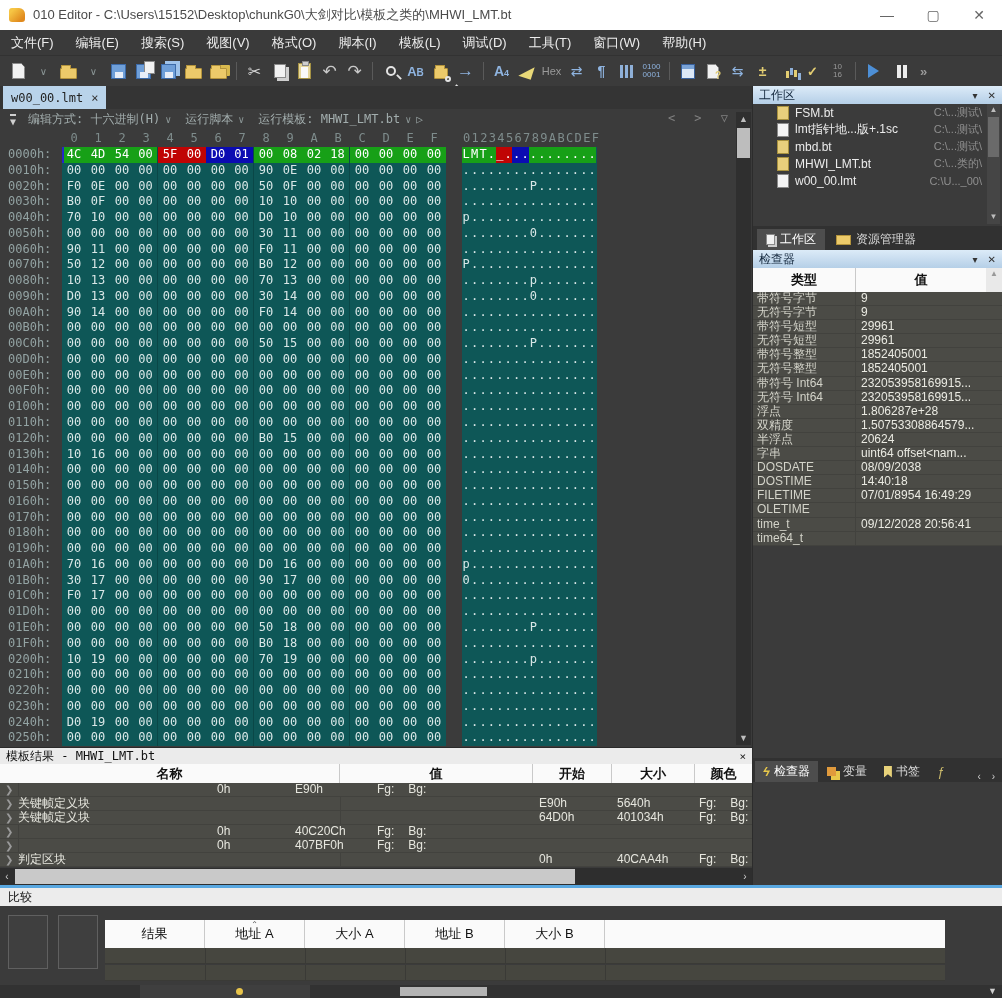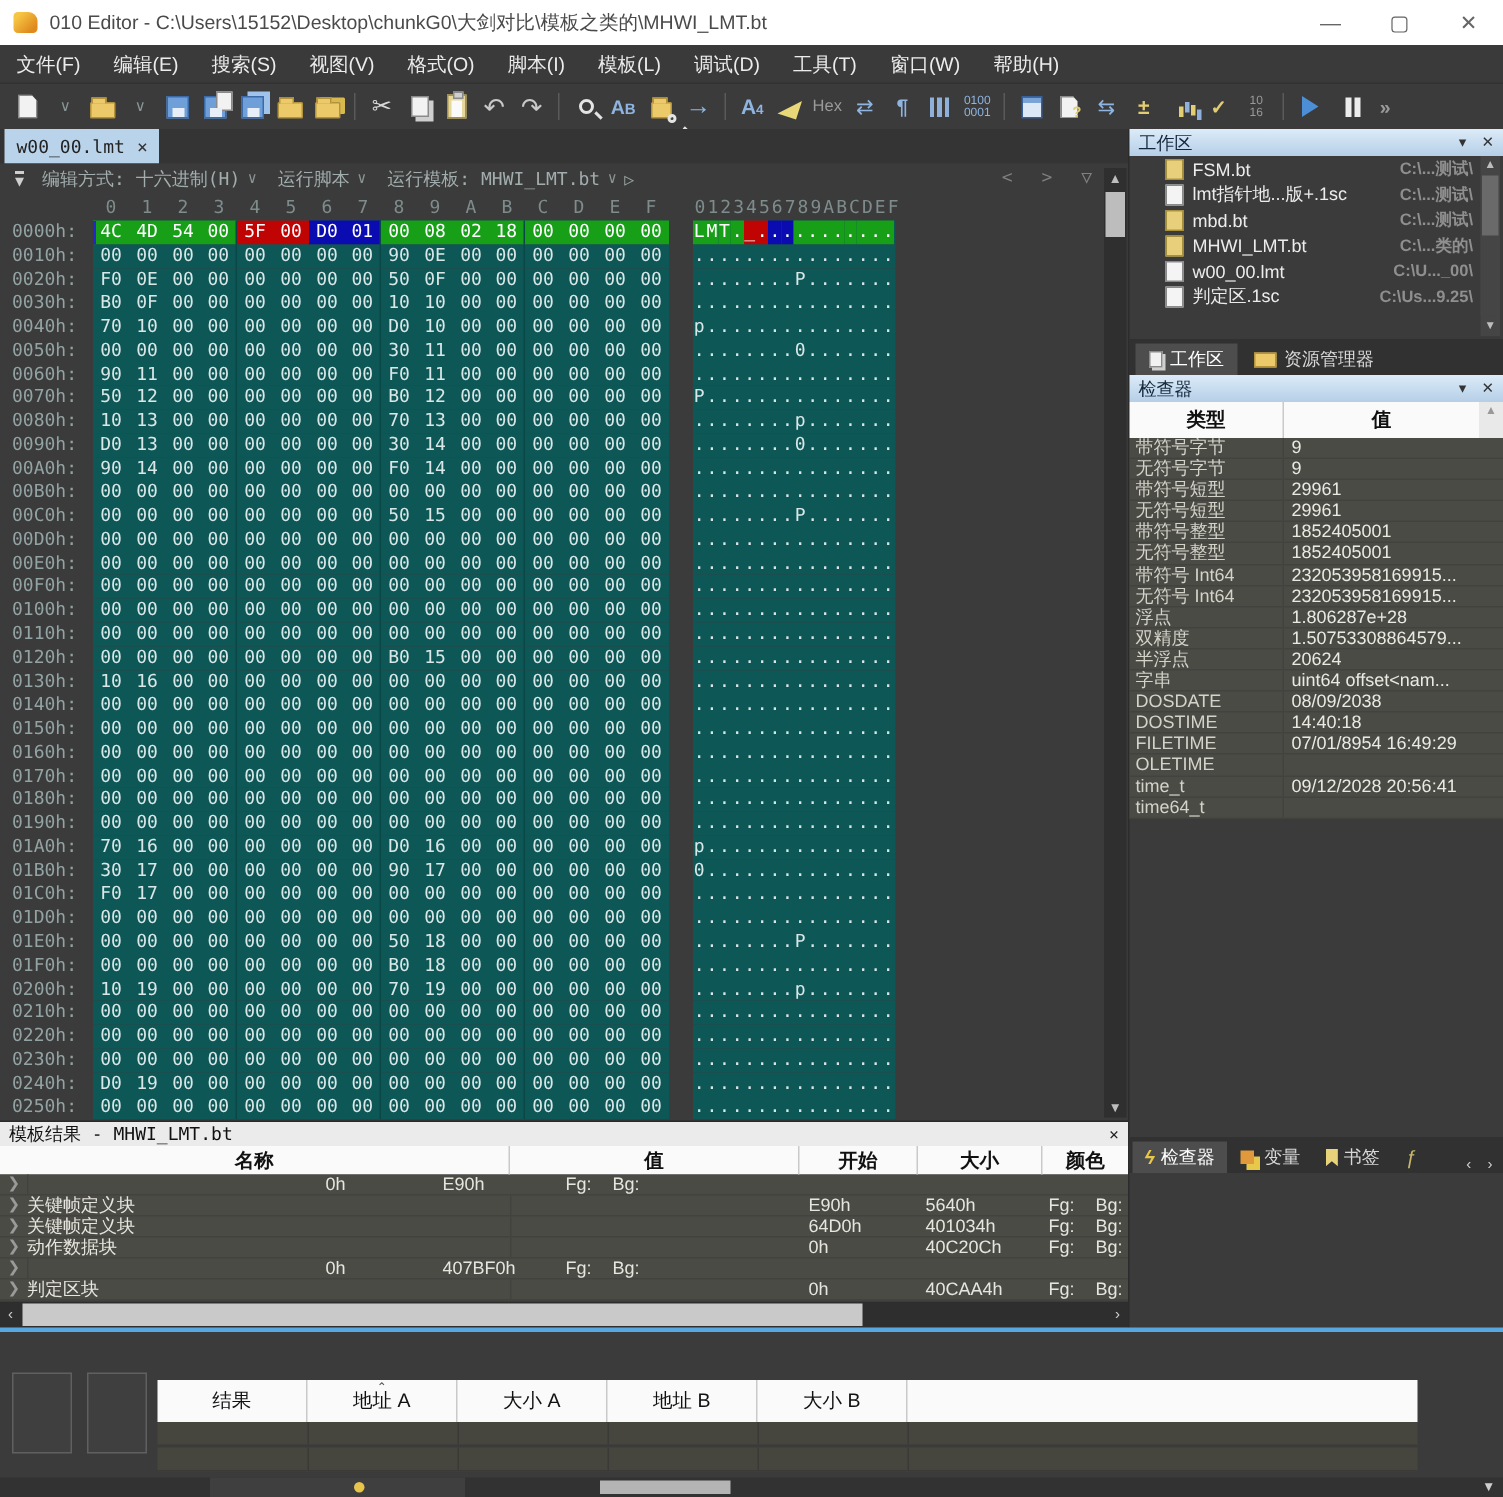--- a/index.html
+++ b/index.html
@@ -86,21 +86,21 @@
   .vscroll .thumb{ position:absolute; left:1px; top:16px; width:13px; height:30px; background:#bdbdbd; }
 
   
   .rpanel{ position:absolute; left:752px; top:86px; width:250px; height:804px; background:#3b3b3b; border-left:1px solid #2c2c2c;}
   .phead{ position:relative; height:18px; background:linear-gradient(#dcebf8,#b5cfe7); color:#13273c;
           font-size:12px; display:flex; align-items:center; padding:0 6px; }
   .phead .tools{ margin-left:auto; display:flex; gap:10px; color:#333; font-size:10px; align-items:center;}
   .wstree{ position:relative; height:122px; }
   .wsrow{ position:relative; height:17px; display:flex; align-items:center; font-size:12px; }
   .wsrow .nm{ color:#ececec; white-space:nowrap; }
-  .wsrow .pth{ position:absolute; right:20px; color:#8f8f8f; font-size:11px;font-weight:bold; }
+  .wsrow .pth{ position:absolute; right:20px; color:#8f8f8f; font-size:11px; }
   .fico{ width:12px; height:14px; margin:0 6px 0 0; flex:none; border:1px solid #8a8a8a; background:#f4f4f4;}
   .fico.bt{ background:#e8cf7c; border-color:#a8913e; }
   .fico.fold{ width:15px; height:10px; background:#ecca6a; border:1px solid #b3933c; }
   .wsscroll{ position:absolute; right:2px; top:0; width:13px; height:120px; background:#454545; color:#bdbdbd; font-size:8px; text-align:center;}
   .wstabs{ position:relative; height:24px; background:#313131; display:flex; align-items:flex-end; padding-left:4px; gap:2px;}
   .wstab{ height:21px; display:flex; align-items:center; gap:5px; padding:0 9px; font-size:12px; color:#d8d8d8; }
   .wstab.active{ background:#4d4d4d; color:#fff; }
   .insp-colhdr{ position:relative; height:24px; background:#fafafa; color:#111; font-weight:bold; font-size:13px; display:flex; }
   .insp-colhdr .c1{ width:103px; text-align:center; line-height:24px; border-right:1px solid #c9c9c9;}
   .insp-colhdr .c2{ width:130px; text-align:center; line-height:24px; }
@@ -1863,25 +1863,20 @@
           <div class="wsrow" style="padding-left: 24px;">
             <span class="fico bt"></span>
             <span class="nm">MHWI_LMT.bt</span>
             <span class="pth">C:\...类的\</span>
           </div>
           <div class="wsrow" style="padding-left: 24px;">
             <span class="fico lmt"></span>
             <span class="nm">w00_00.lmt</span>
             <span class="pth">C:\U..._00\</span>
           </div>
-          <div class="wsrow" style="padding-left: 24px;">
-            <span class="fico sc"></span>
-            <span class="nm">判定区.1sc</span>
-            <span class="pth">C:\Us...9.25\</span>
-          </div>
         </div>
       <div class="wsscroll">
         <div style="height:12px;line-height:12px;">▲</div>
         <div style="height:94px;background:#454545;">
             <div style="height:40px;background:#6a6a6a;margin:1px;"></div>
           </div>
         <div style="height:12px;line-height:12px;">▼</div>
       </div>
     </div>
     <div class="wstabs">
@@ -2040,21 +2035,20 @@
           <div class="tr-val"></div>
           <div class="tr-start">64D0h</div>
           <div class="tr-size">401034h</div>
           <div class="tr-col">
             <span>Fg:</span>
             <span>Bg:</span>
           </div>
         </div>
         <div class="tmplrow">
           <div class="tr-chv">❯</div>
-          <div class="tr-name">动作数据块</div>
           <div class="tr-val"></div>
           <div class="tr-start">0h</div>
           <div class="tr-size">40C20Ch</div>
           <div class="tr-col">
             <span>Fg:</span>
             <span>Bg:</span>
           </div>
         </div>
         <div class="tmplrow">
           <div class="tr-chv">❯</div>
@@ -2082,20 +2076,23 @@
 
   <div class="hscroll">
     <div class="lt">‹</div>
     <div class="thumb"></div>
     <div class="rt">›</div>
   </div>
 
   <div class="blueline"></div>
 
   <div class="cmppanel">
+    <div class="cmphead">
+      <span>比较</span>
+    </div>
     <div class="cmpbox" style="left:8px;"></div>
     <div class="cmpbox" style="left:58px;"></div>
     <div class="cmpcols">
         <div>
           <span>结果</span>
         </div>
         <div>
           <span class="sort">⌃</span>
           <span>地址 A</span>
         </div>

